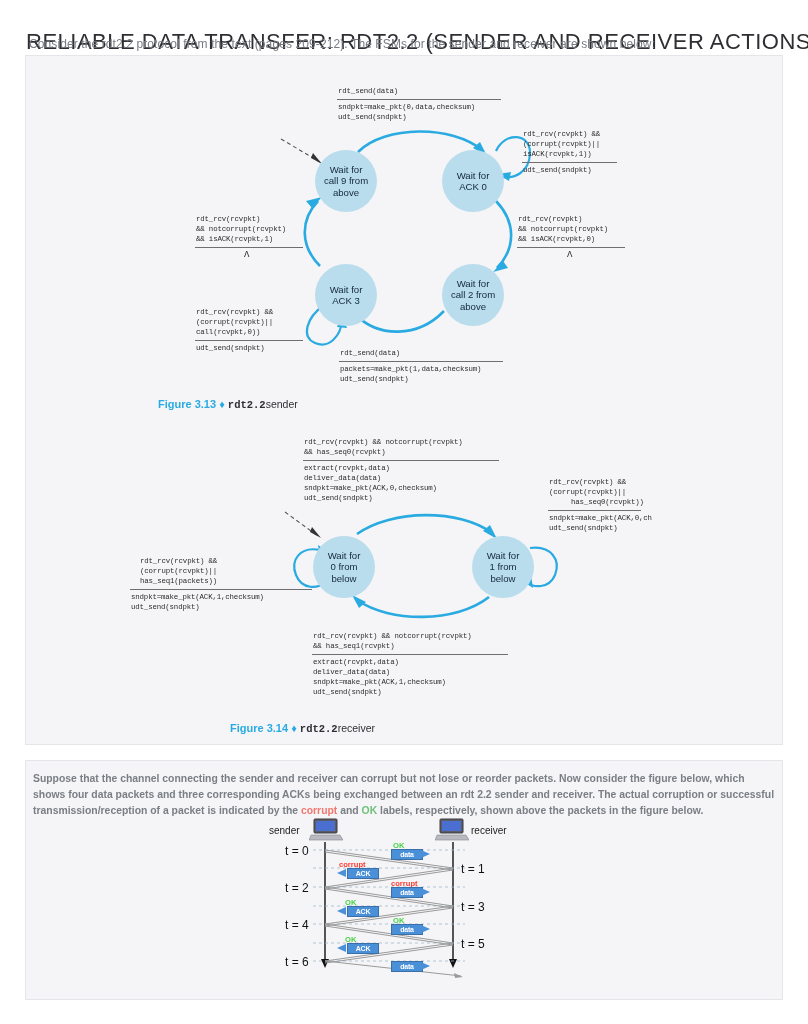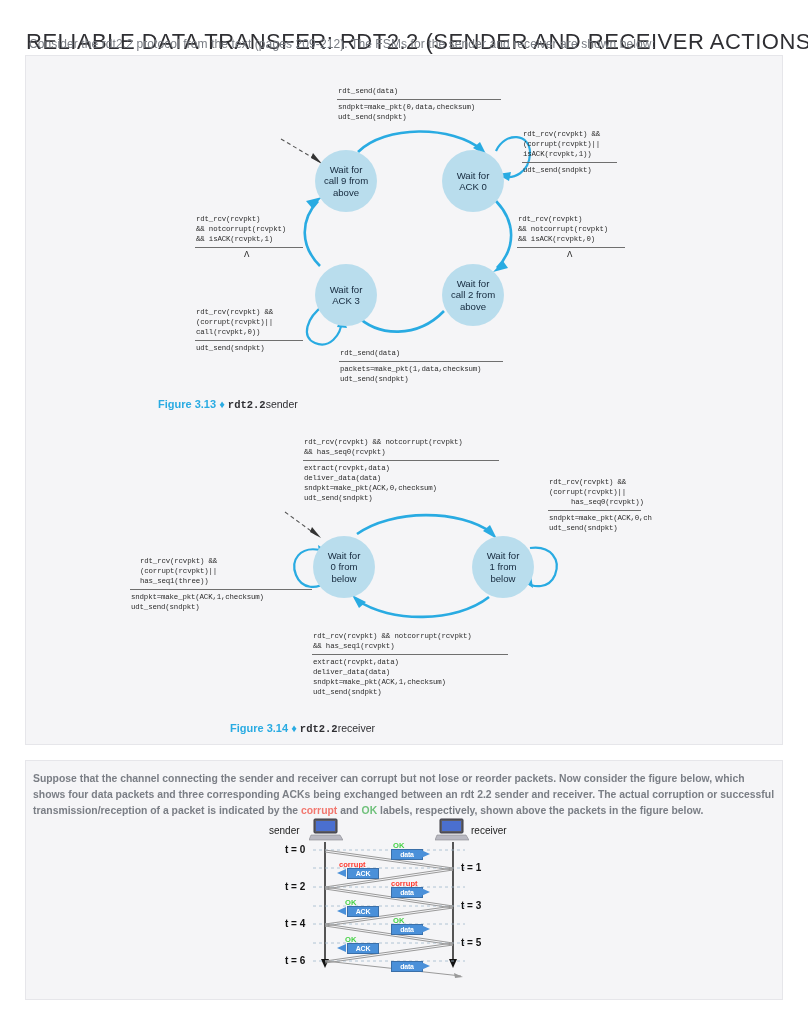--- a/index.html
+++ b/index.html
@@ -67,21 +67,21 @@
   .arc-thin{fill:none;stroke:#29abe2;stroke-width:2.2;}
   .dashed{fill:none;stroke:#555;stroke-width:1.1;stroke-dasharray:4 3;}
 
   
   #tl{position:absolute;left:283px;top:818px;width:250px;height:160px;}
   .tl-label{
     position:absolute;font-size:10px;color:#1b1b1b;white-space:nowrap;
   }
   .tl-t{
     position:absolute;font-family:"Liberation Sans",sans-serif;
-    font-size:10px;color:#111;white-space:nowrap;font-weight:bold;
+    font-size:12px;color:#111;white-space:nowrap;
   }
   .laptop{position:absolute;width:34px;height:24px;}
   .pkt{
     position:absolute;height:9px;background:#4a90d9;
     border:1px solid #3a6fa8;color:#fff;font-size:7px;font-weight:700;
     display:flex;align-items:center;justify-content:center;
     font-family:"Liberation Sans",sans-serif;letter-spacing:-.2px;
   }
   .tag{
     position:absolute;font-size:7.6px;font-weight:700;white-space:nowrap;
@@ -243,21 +243,21 @@
 
     <div class="code" style="left:549px;top:477px;">rdt_rcv(rcvpkt) &amp;&amp;</div>
     <div class="code" style="left:549px;top:487px;">(corrupt(rcvpkt)||</div>
     <div class="code" style="left:571px;top:497px;">has_seq0(rcvpkt))</div>
     <div class="hr" style="left:548px;top:510px;width:93px;"></div>
     <div class="code" style="left:549px;top:513px;">sndpkt=make_pkt(ACK,0,ch</div>
     <div class="code" style="left:549px;top:523px;">udt_send(sndpkt)</div>
 
     <div class="code" style="left:140px;top:556px;">rdt_rcv(rcvpkt) &amp;&amp;</div>
     <div class="code" style="left:140px;top:566px;">(corrupt(rcvpkt)||</div>
-    <div class="code" style="left:140px;top:576px;">has_seq1(three))</div>
+    <div class="code" style="left:140px;top:576px;">has_seq1(packets))</div>
     <div class="hr" style="left:130px;top:589px;width:182px;"></div>
     <div class="code" style="left:131px;top:592px;">sndpkt=make_pkt(ACK,1,checksum)</div>
     <div class="code" style="left:131px;top:602px;">udt_send(sndpkt)</div>
 
     <div class="code" style="left:313px;top:631px;">rdt_rcv(rcvpkt) &amp;&amp; notcorrupt(rcvpkt)</div>
     <div class="code" style="left:313px;top:641px;">&amp;&amp; has_seq1(rcvpkt)</div>
     <div class="hr" style="left:312px;top:654px;width:196px;"></div>
     <div class="code" style="left:313px;top:657px;">extract(rcvpkt,data)</div>
     <div class="code" style="left:313px;top:667px;">deliver_data(data)</div>
     <div class="code" style="left:313px;top:677px;">sndpkt=make_pkt(ACK,1,checksum)</div>

